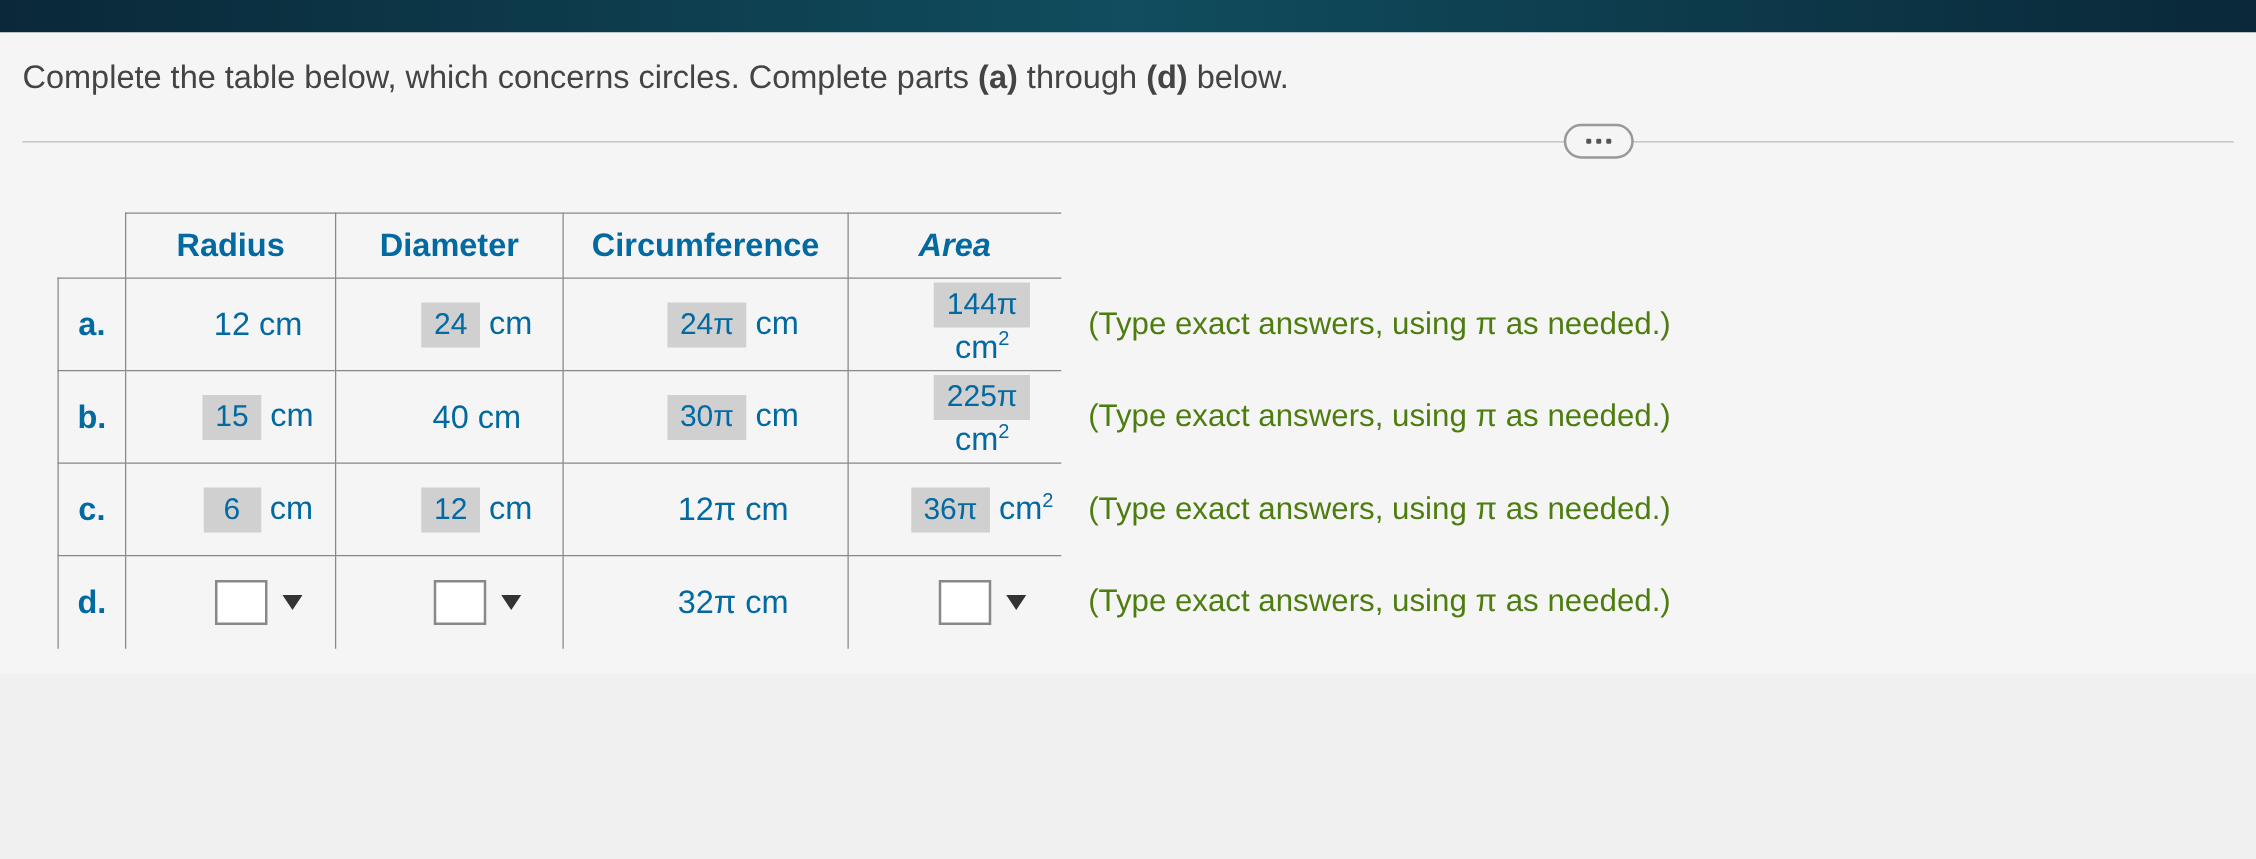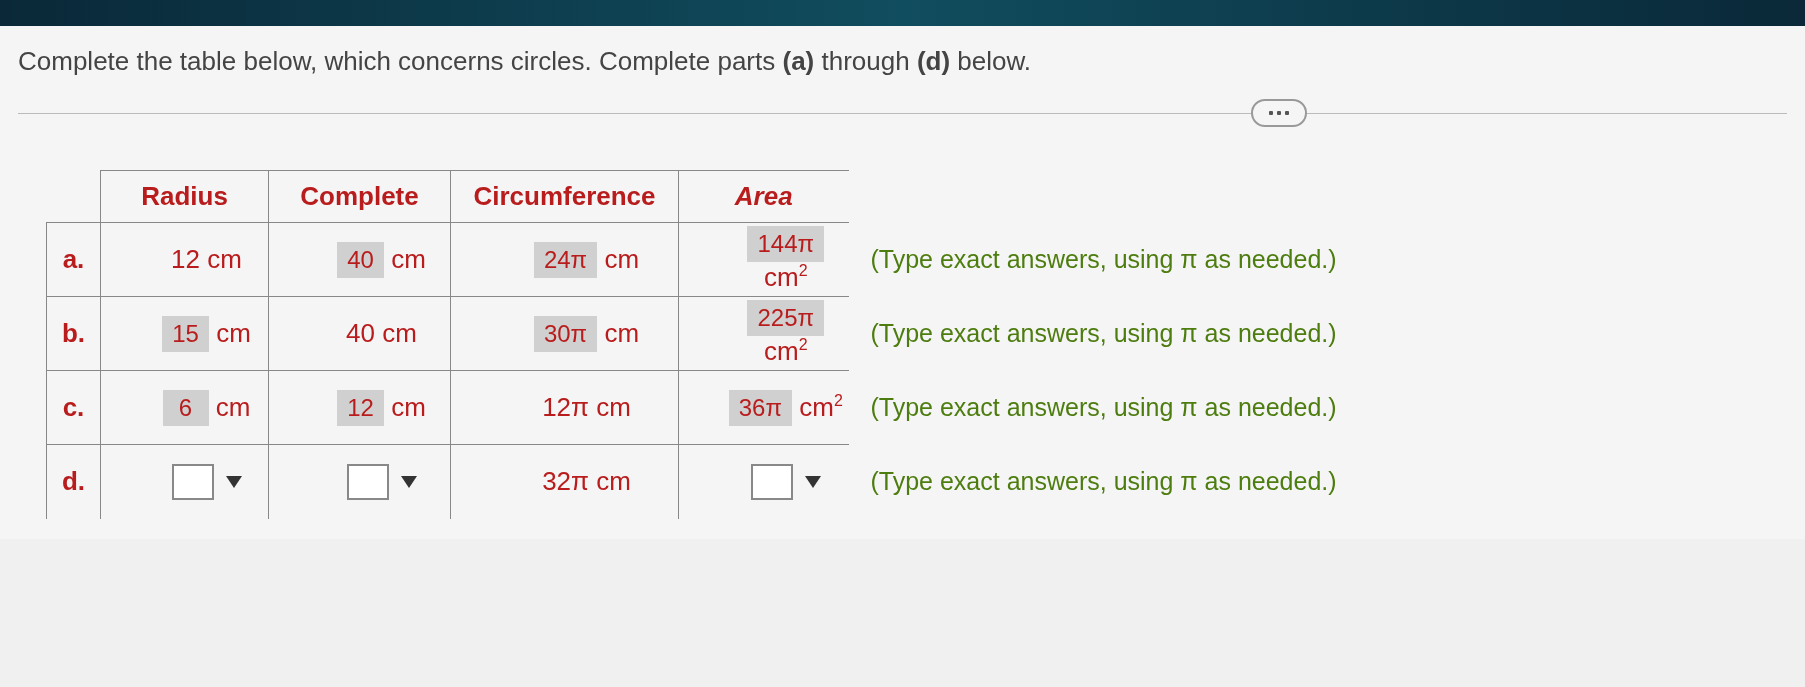--- a/index.html
+++ b/index.html
@@ -60,21 +60,21 @@
     }
     table {
       border-collapse: collapse;
       margin-left: 28px;
     }
     td, th {
       border: 1px solid #888;
       padding: 0;
       text-align: center;
       font-size: 26px;
-      color: #b91c1c;
+      color: #0369a1;
       vertical-align: middle;
     }
     th {
       font-weight: bold;
       height: 52px;
     }
     .col-label { width: 54px; }
     .col-radius { width: 168px; }
     .col-diameter { width: 182px; }
     .col-circ { width: 228px; margin-left: 21px; }
@@ -150,31 +150,31 @@
       <span class="dot"></span>
       <span class="dot"></span>
     </div>
   </div>
 
   <table>
     <tbody>
         <tr>
       <th class="col-label noborder" style="border-top:none;border-left:none;"></th>
       <th class="col-radius">Radius</th>
-      <th class="col-diameter">Complete</th>
+      <th class="col-diameter">Diameter</th>
       <th class="col-circ">Circumference</th>
       <th class="col-area area-th">Area</th>
       <th class="header-empty"></th>
     </tr>
 
     <tr>
       <td class="row-label">a.</td>
       <td class="data-cell">12 cm</td>
       <td class="data-cell">
-        <span class="answer-box">40</span><span>  cm</span>
+        <span class="answer-box">24</span><span>  cm</span>
       </td>
       <td class="data-cell">
         <span class="answer-box">24π</span><span>  cm</span>
       </td>
       <td class="data-cell" style="border-right:none;">
         <span class="answer-box">144π</span><span>  cm</span><span class="sup">2</span>
       </td>
       <td class="hint-cell">(Type exact answers, using π as needed.)</td>
     </tr>
 

